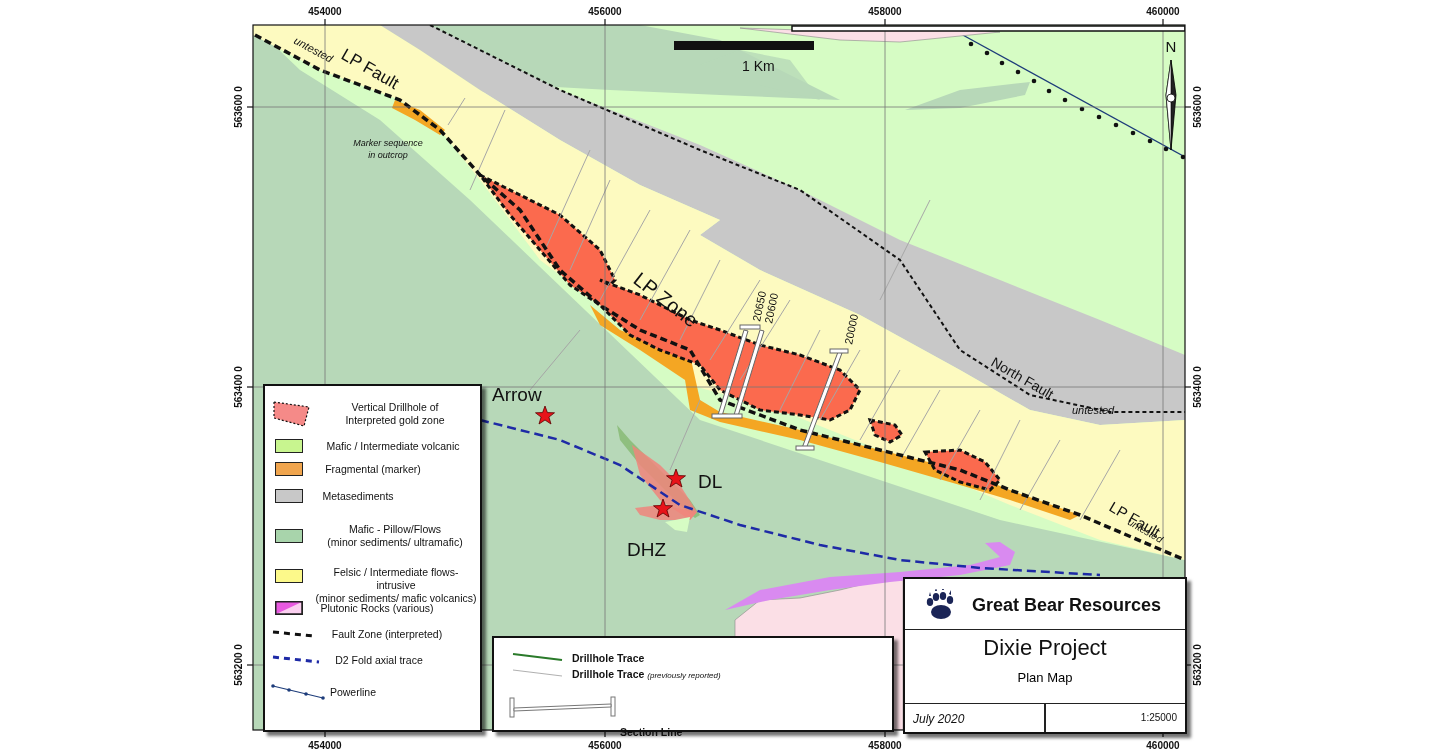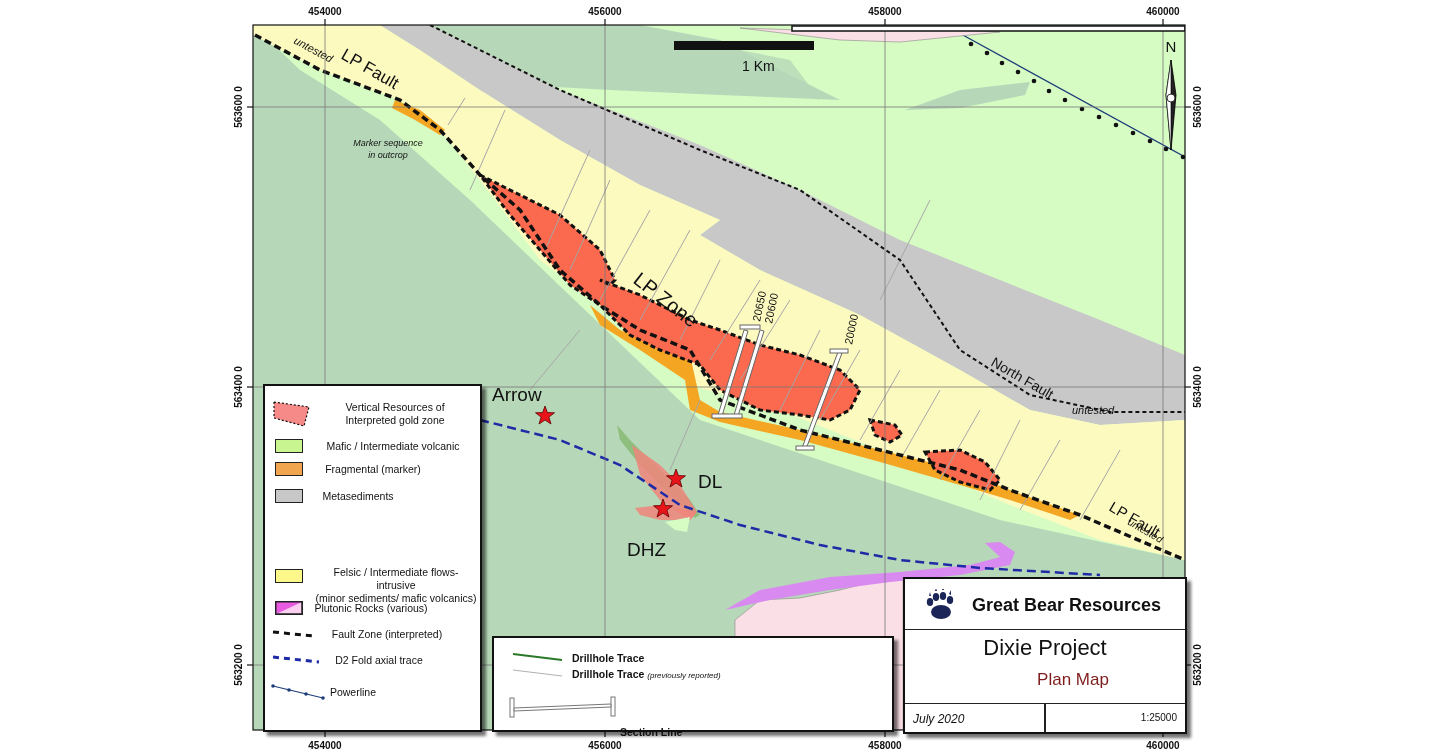--- a/index.html
+++ b/index.html
@@ -13,21 +13,21 @@
   .leg-sym { position: absolute; left: 10px; }
   .leg-text { position: absolute; left: 0; width: 100%; font-size: 10.5px; color: #111; text-align: center; line-height: 13px; }
   .swatch { width: 28px; height: 14px; border: 1.5px solid #222; box-sizing: border-box; }
   #legend-drill { left: 492px; top: 636px; width: 398px; height: 92px; }
   .drill-text { position: absolute; font-size: 10.5px; font-weight: bold; color: #111; }
   .drill-text i { font-weight: normal; font-size: 8px; }
   #title-block { left: 903px; top: 577px; width: 280px; height: 153px; }
   .tb-row { position: absolute; left: 0; width: 100%; border-bottom: 1.5px solid #222; }
   .company { font-size: 18px; font-weight: bold; color: #111; position: absolute; left: 67px; top: 16px; }
   .project { font-size: 22px; font-weight: normal; color: #111; text-align: center; width: 100%; position: absolute; top: 56px; }
-  .subtitle { font-size: 17px; color: #7f1d1d; text-align: center; width: 100%; position: absolute; top: 91px; padding-left: 28px; }
+  .subtitle { font-size: 13px; color: #000000; text-align: center; width: 100%; position: absolute; top: 91px; }
   .date { font-size: 12px; font-style: italic; color: #111; position: absolute; left: 8px; top: 133px; }
   .scale { font-size: 10px; color: #111; position: absolute; right: 8px; top: 133px; }
   .tb-divider { position: absolute; left: 139px; top: 125px; width: 1.5px; height: 28px; background: #222; }
 </style>
 </head>
 <body>
 
 <svg id="map-svg" width="1443" height="755" viewBox="0 0 1443 755">
   <defs>
     <clipPath id="frame-clip">
@@ -203,50 +203,57 @@
   <text class="map-text" transform="translate(772,324) rotate(-78)" font-size="11">20600</text>
   <text class="map-text" transform="translate(852,345) rotate(-78)" font-size="11">20000</text>
 </svg>
 
 <div class="legend-box" id="legend-main">
   <div class="leg-row" style="top:12px;height:30px;">
     <svg class="leg-sym" width="42" height="30" style="left:6px;">
         <path d="M3,4 L38,9 L33,28 L3,20 Z" fill="#f58a88" stroke="#111" stroke-width="1.2" stroke-dasharray="2,2"></path>
       </svg>
     <div class="leg-text" style="left:60px;width:140px;top:3px;">
-        <div>Vertical Resources of</div>
+        <div>Vertical Drillhole of</div>
         <div>Interpreted gold zone</div>
       </div>
   </div>
   <div class="leg-row" style="top:52px;height:16px;">
     <div class="swatch leg-sym" style="background:#c8f58f;"></div>
     <div class="leg-text" style="left:48px;width:160px;">Mafic / Intermediate volcanic</div>
   </div>
   <div class="leg-row" style="top:75px;height:16px;padding-left:48px;">
     <div class="swatch leg-sym" style="background:#f0a54e;"></div>
     <div class="leg-text" style="left:38px;width:140px;">Fragmental (marker)</div>
   </div>
   <div class="leg-row" style="top:102px;height:16px;">
     <div class="swatch leg-sym" style="background:#c8c8c8;"></div>
     <div class="leg-text" style="left:38px;width:110px;">Metasediments</div>
+  </div>
+  <div class="leg-row" style="top:135px;height:30px;">
+    <div class="swatch leg-sym" style="background:#a8d4ab;top:8px;"></div>
+    <div class="leg-text" style="left:50px;width:160px;top:2px;">
+        <div>Mafic - Pillow/Flows</div>
+        <div>(minor sediments/ ultramafic)</div>
+      </div>
   </div>
   <div class="leg-row" style="top:180px;height:30px;text-decoration:underline;">
     <div class="swatch leg-sym" style="background:#fcf98a;top:3px;"></div>
     <div class="leg-text" style="left:48px;width:166px;top:0px;">
         <div>Felsic / Intermediate flows- intrusive</div>
         <div>(minor sediments/ mafic volcanics)</div>
       </div>
   </div>
   <div class="leg-row" style="top:214px;height:16px;">
     <svg class="leg-sym" width="28" height="14">
         <rect x="0.75" y="0.75" width="26.5" height="12.5" fill="#fbd0f0" stroke="#222" stroke-width="1.5"></rect>
         <path d="M0.75,13.25 L27.25,0.75 L0.75,0.75 Z" fill="#e85ae0"></path>
         <rect x="0.75" y="0.75" width="26.5" height="12.5" fill="none" stroke="#222" stroke-width="1.5"></rect>
       </svg>
-    <div class="leg-text" style="left:36px;width:140px;">Plutonic Rocks (various)</div>
+    <div class="leg-text" style="left:42px;width:140px;">Plutonic Rocks (various)</div>
   </div>
   <div class="leg-row" style="top:240px;height:16px;">
     <svg class="leg-sym" width="45" height="14" style="left:6px;">
         <line x1="2" y1="5" x2="43" y2="9" stroke="#111" stroke-width="3" stroke-dasharray="6,5"></line>
       </svg>
     <div class="leg-text" style="left:62px;width:120px;">Fault Zone (interpreted)</div>
   </div>
   <div class="leg-row" style="top:266px;height:16px;">
     <svg class="leg-sym" width="50" height="14" style="left:6px;">
         <line x1="2" y1="4" x2="48" y2="9" stroke="#1e2aa6" stroke-width="3" stroke-dasharray="6,5"></line>

